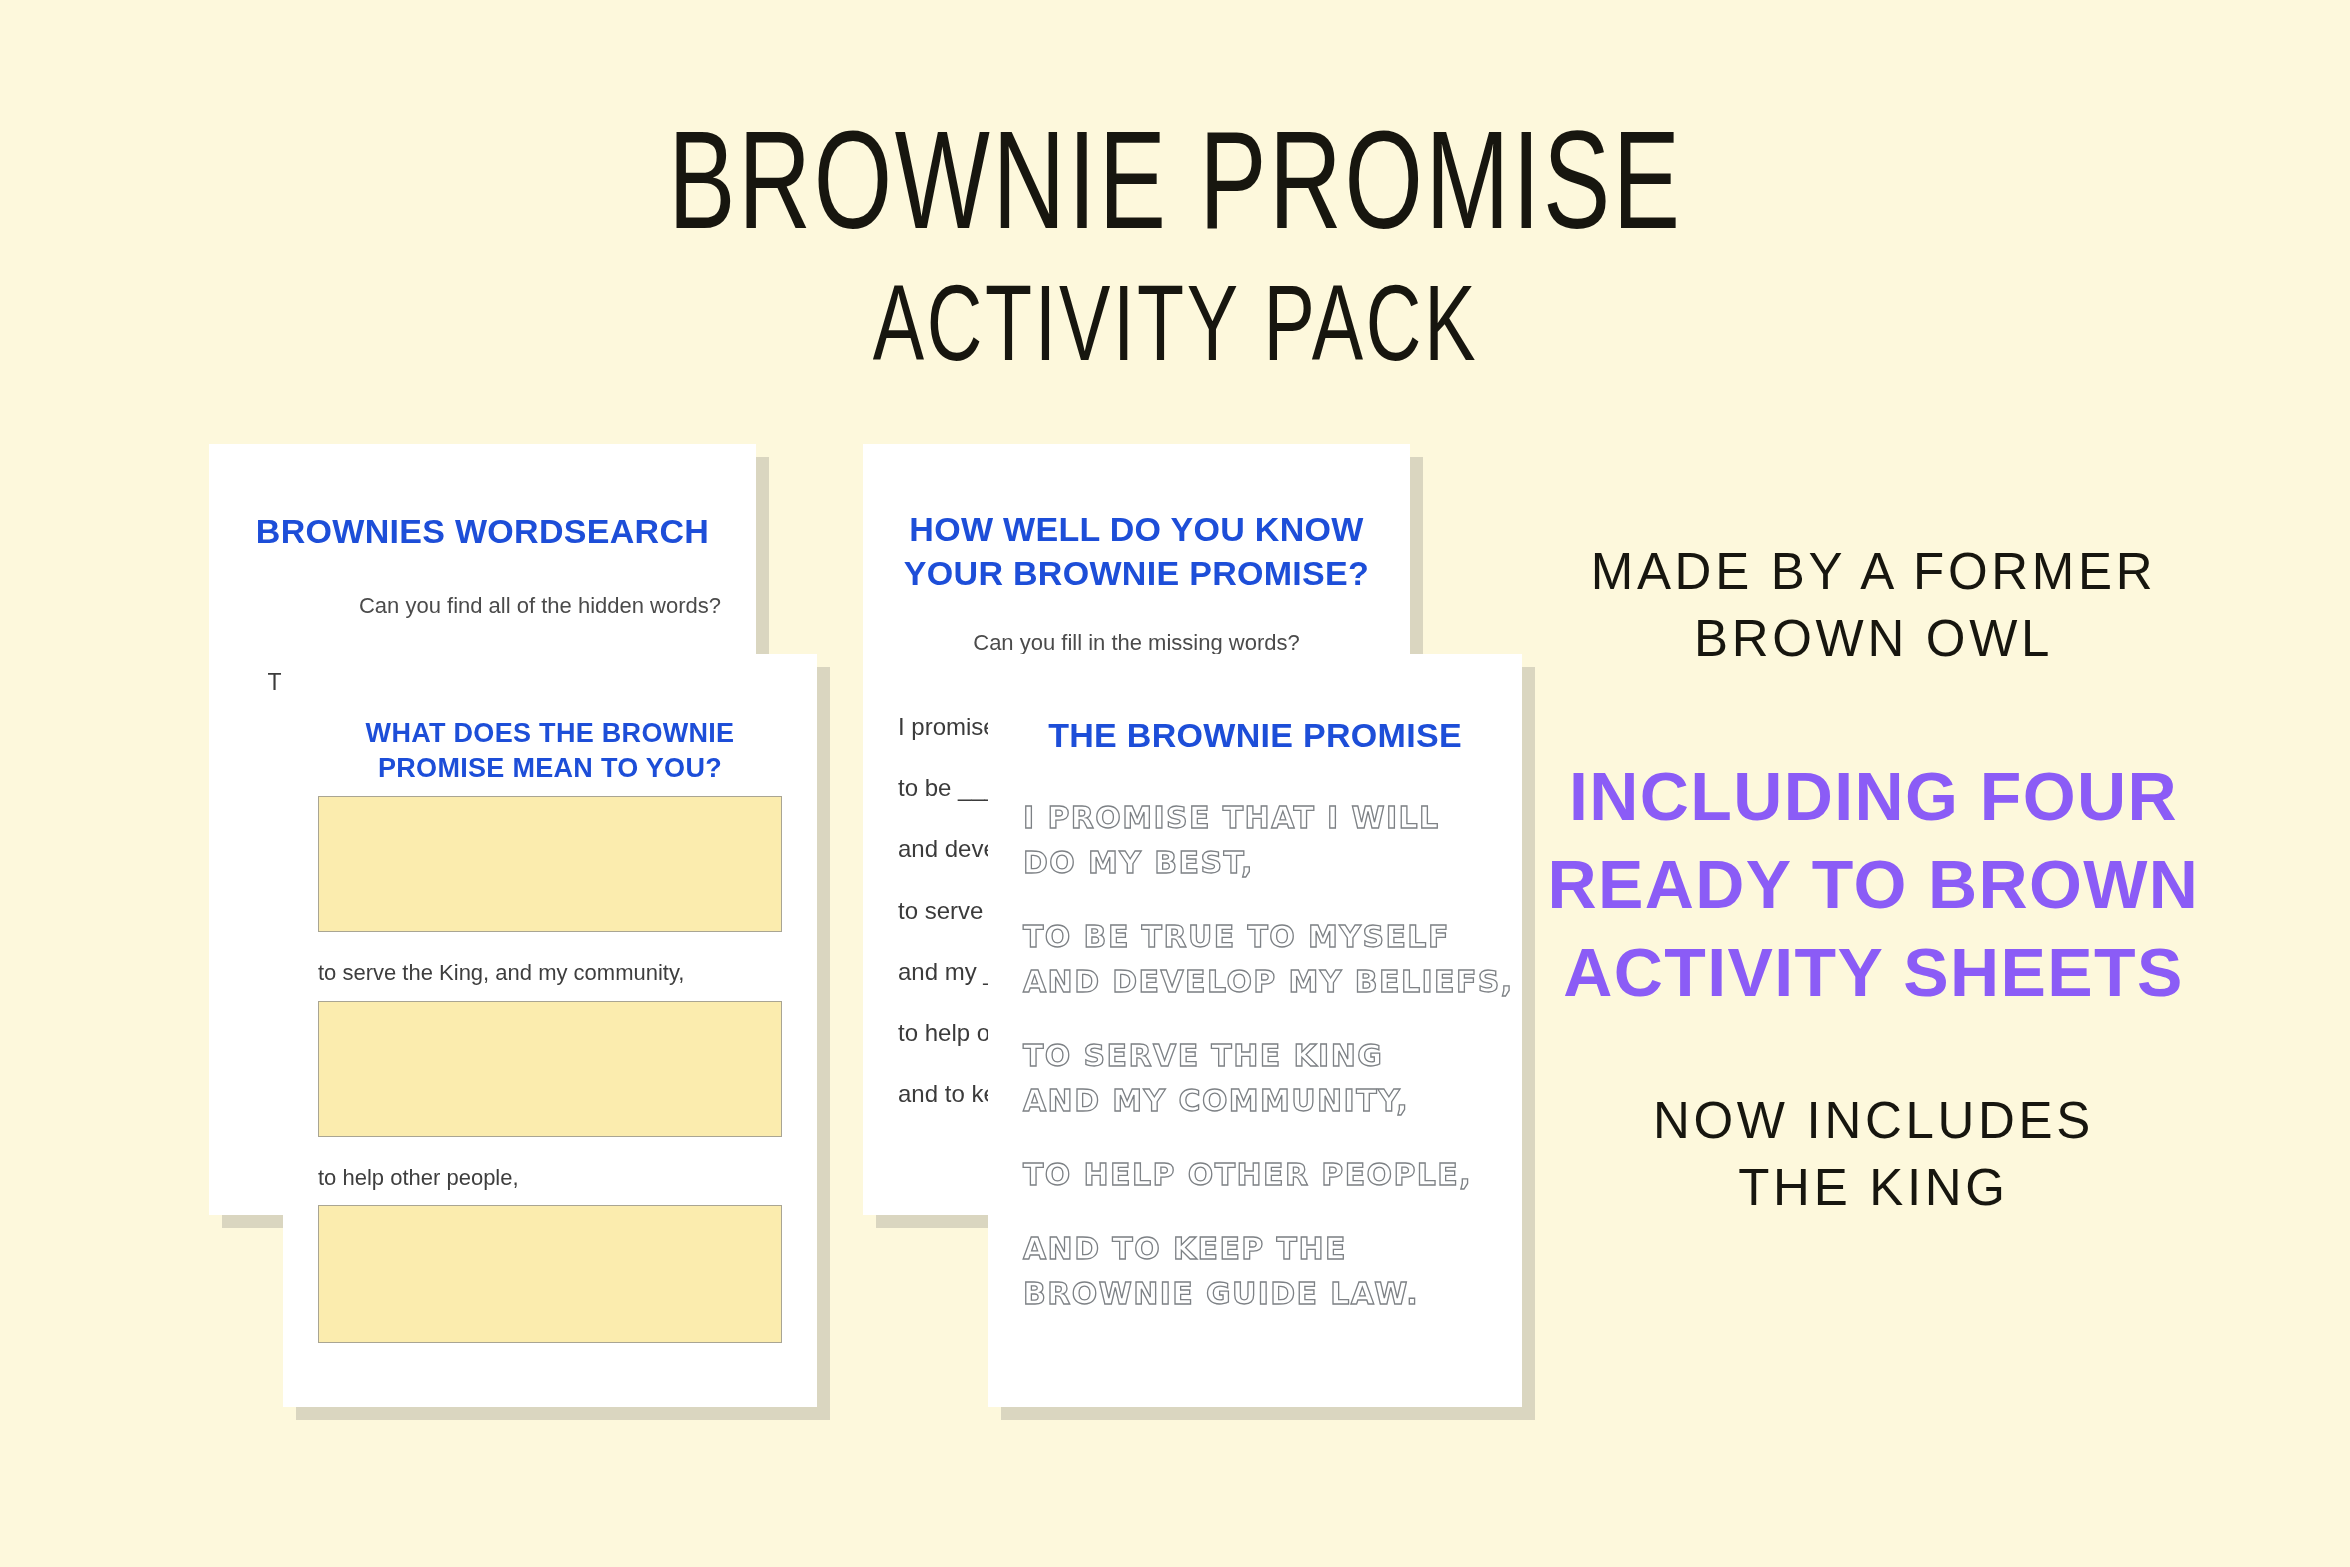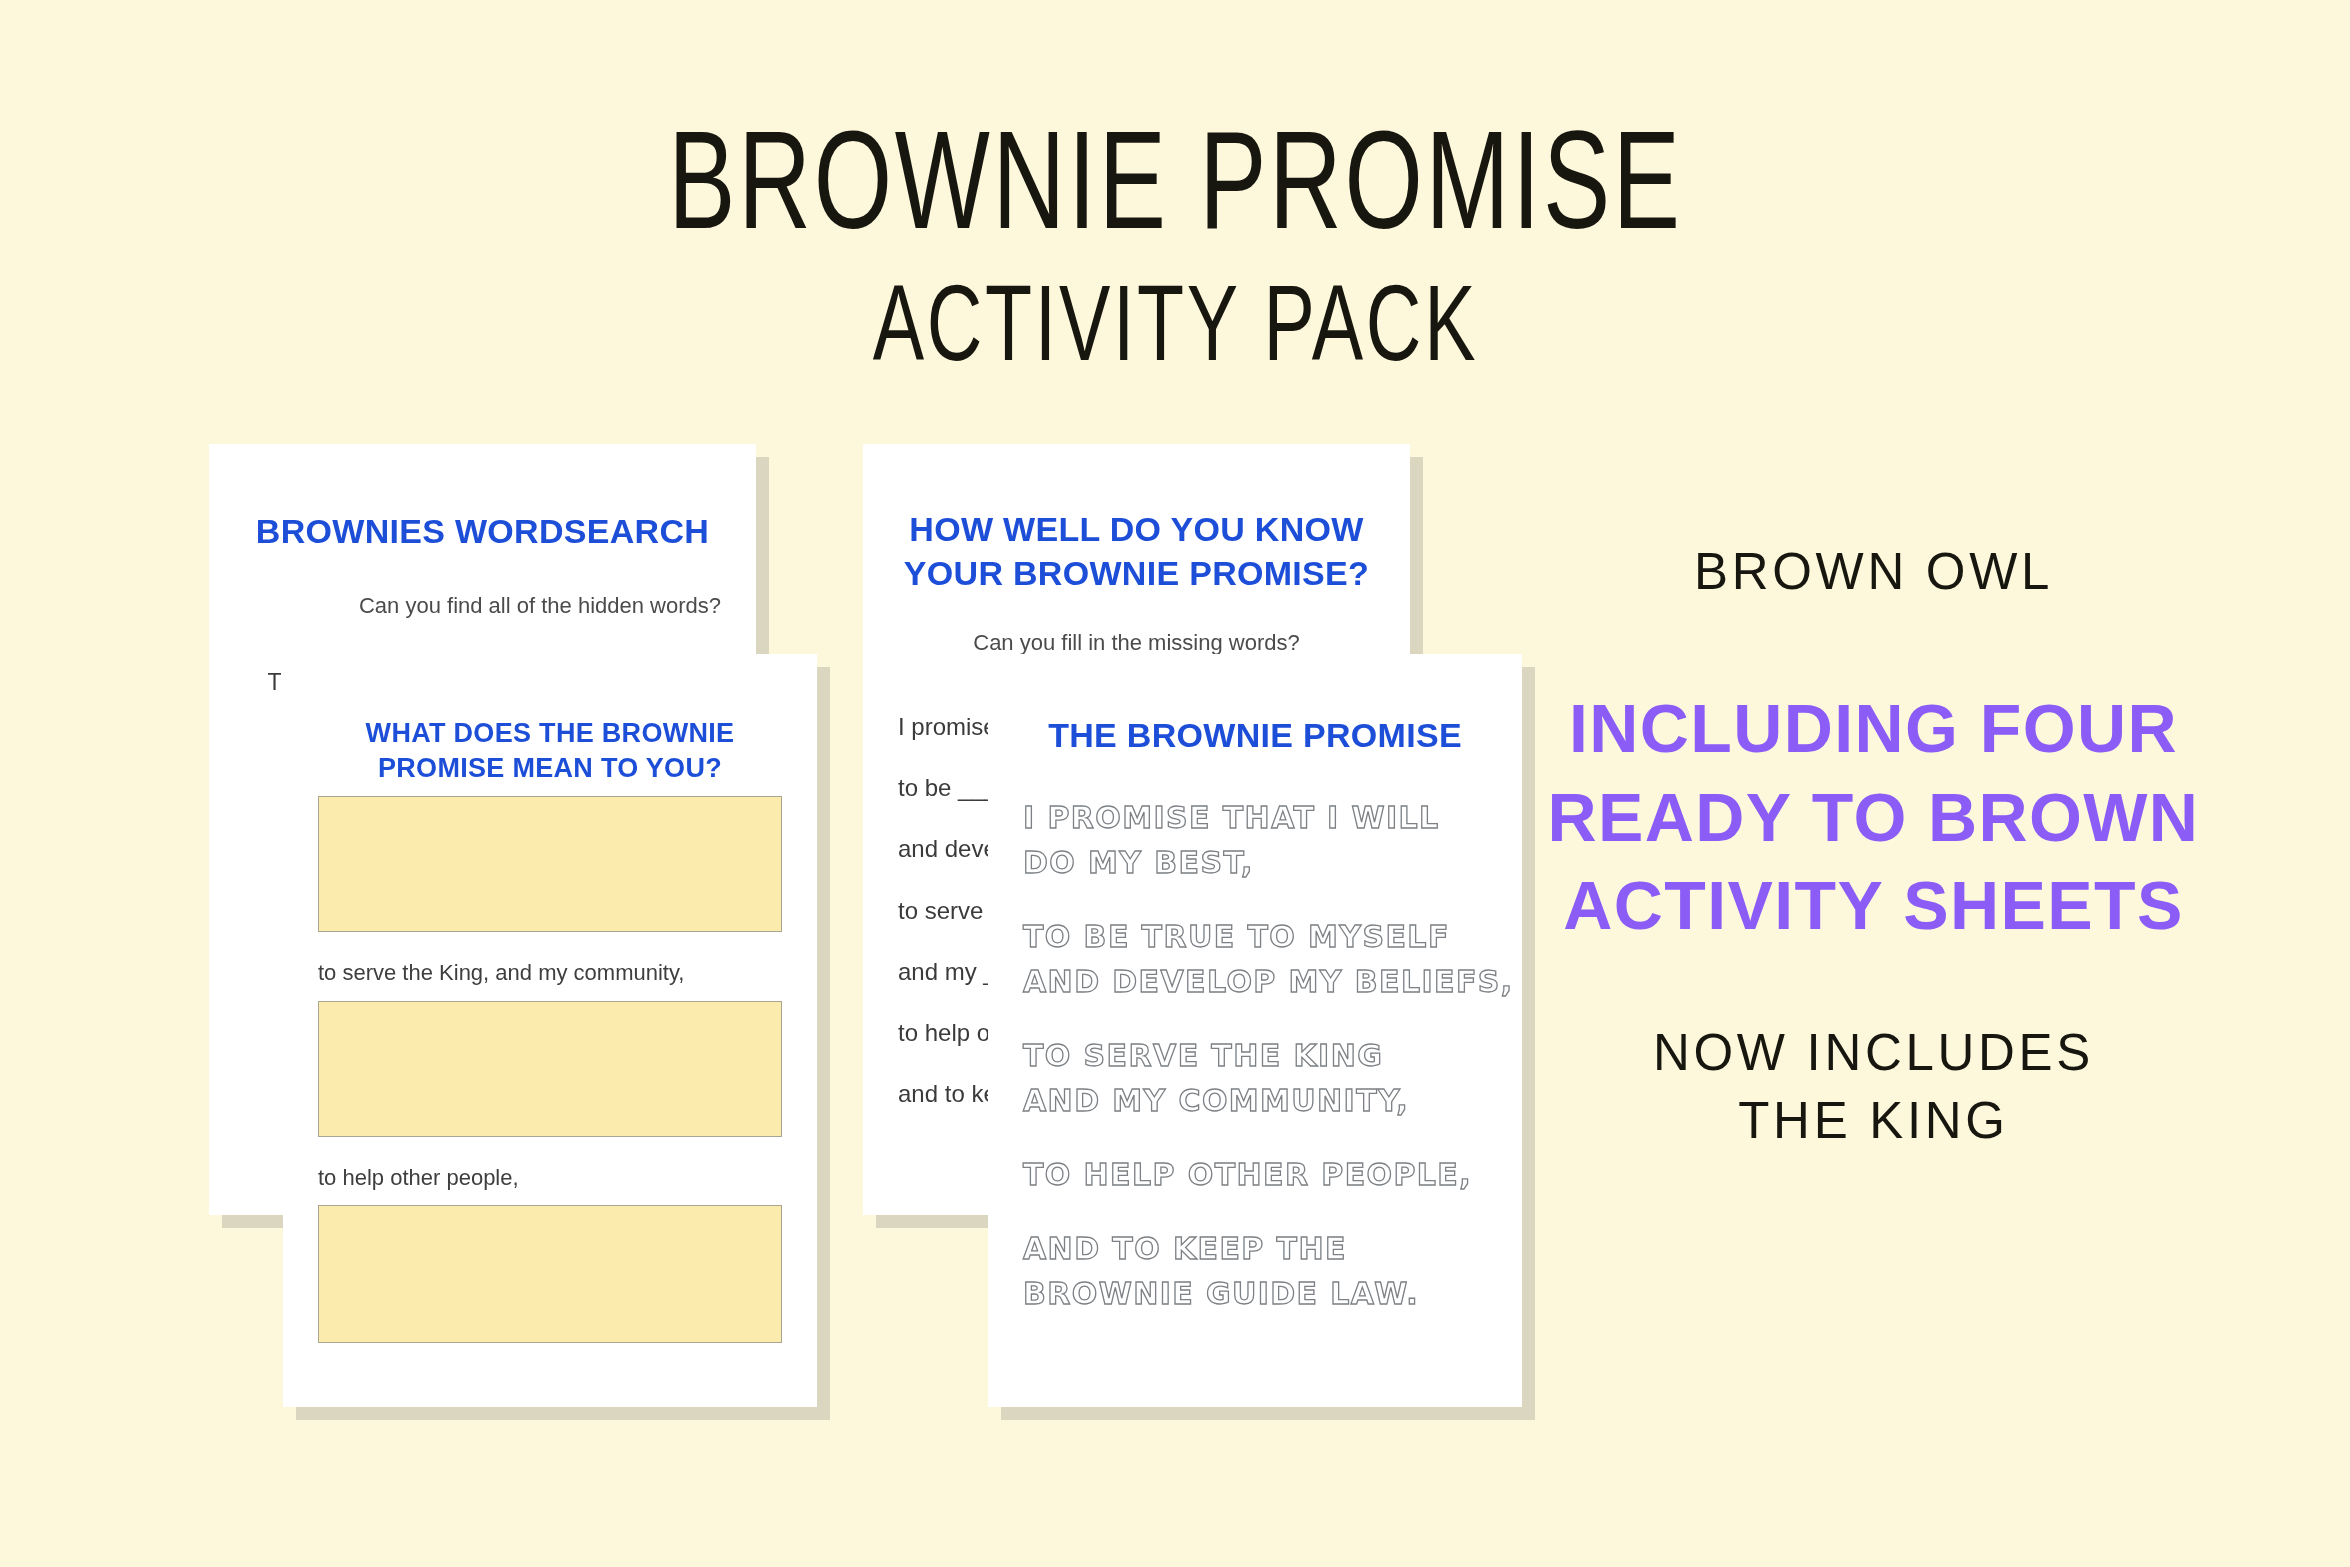--- a/index.html
+++ b/index.html
@@ -276,20 +276,21 @@
           <div class="bubble-line">TO HELP OTHER PEOPLE,</div>
           <div class="bubble-gap"></div>
           <div class="bubble-line">AND TO KEEP THE</div>
           <div class="bubble-line">BROWNIE GUIDE LAW.</div>
         </div>
     </div>
   </div>
 </div>
 
 <div id="right-copy">
+  <div class="copy-reg">MADE BY A FORMER</div>
   <div class="copy-reg">BROWN OWL</div>
   <div class="copy-gap-lg"></div>
   <div class="copy-bold">INCLUDING FOUR</div>
   <div class="copy-bold">READY TO BROWN</div>
   <div class="copy-bold">ACTIVITY SHEETS</div>
   <div class="copy-gap-md"></div>
   <div class="copy-reg">NOW INCLUDES</div>
   <div class="copy-reg">THE KING</div>
 </div>
 

